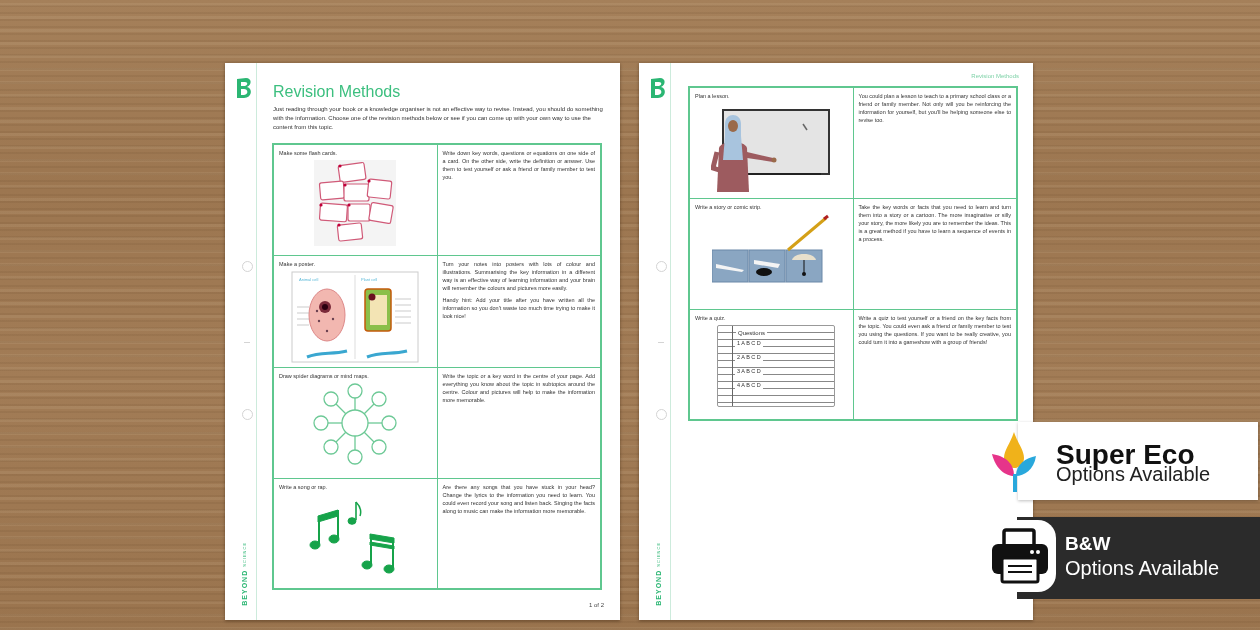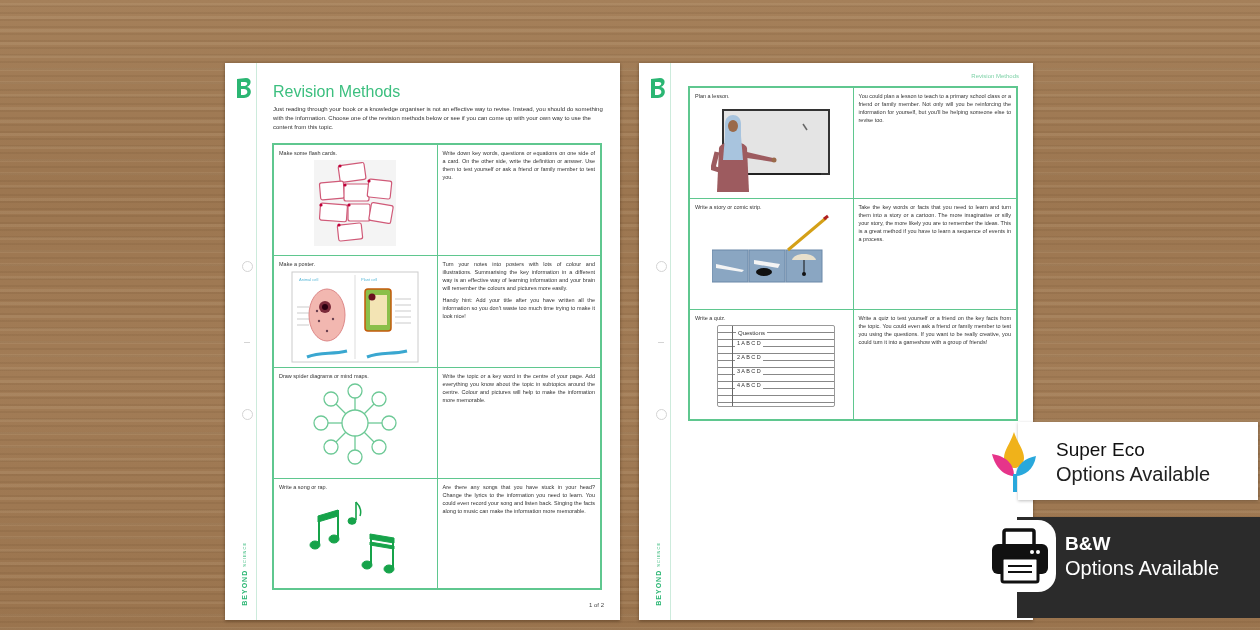--- a/index.html
+++ b/index.html
@@ -26,23 +26,23 @@
 table.grid td{border:1.5px solid #5fc78f;vertical-align:top;padding:4px 5px;font-size:5.5px;line-height:8px;color:#333}
 td.right{text-align:justify}
 .lbl{display:block;margin-bottom:3px}
 .illu{position:relative;margin:0 auto}
 #t1{left:47px;top:80px;width:330px}
 #t1 td{height:111px}
 #t2{left:49px;top:23px;width:330px}
 #t2 td{height:111px}
 .badge{position:absolute;}
 #eco{left:1018px;top:422px;width:240px;height:78px;background:#fff;box-shadow:0 1px 3px rgba(0,0,0,.25)}
-#eco .t1{position:absolute;left:38px;top:17px;font-size:19px;font-weight:normal;color:#111}
+#eco .t1{position:absolute;left:38px;top:17px;font-size:28px;font-weight:bold;color:#111}
 #eco .t2{position:absolute;left:38px;top:41px;font-size:20px;color:#222}
-#bw{left:1017px;top:517px;width:243px;height:101px;background:#2b2b2b}
+#bw{left:1017px;top:517px;width:243px;height:82px;background:#2b2b2b}
 #bw .t1{position:absolute;left:48px;top:16px;font-size:19px;font-weight:bold;color:#fff}
 #bw .t2{position:absolute;left:48px;top:40px;font-size:20px;color:#fff}
 #printer-wrap{position:absolute;left:984px;top:520px;width:72px;height:72px;background:#fff;border-radius:18px}
 </style>
 </head>
 <body>
 
 <div class="page" id="p1">
   <div class="margin-line"></div>
   <svg class="logo" viewBox="0 0 22 24">

